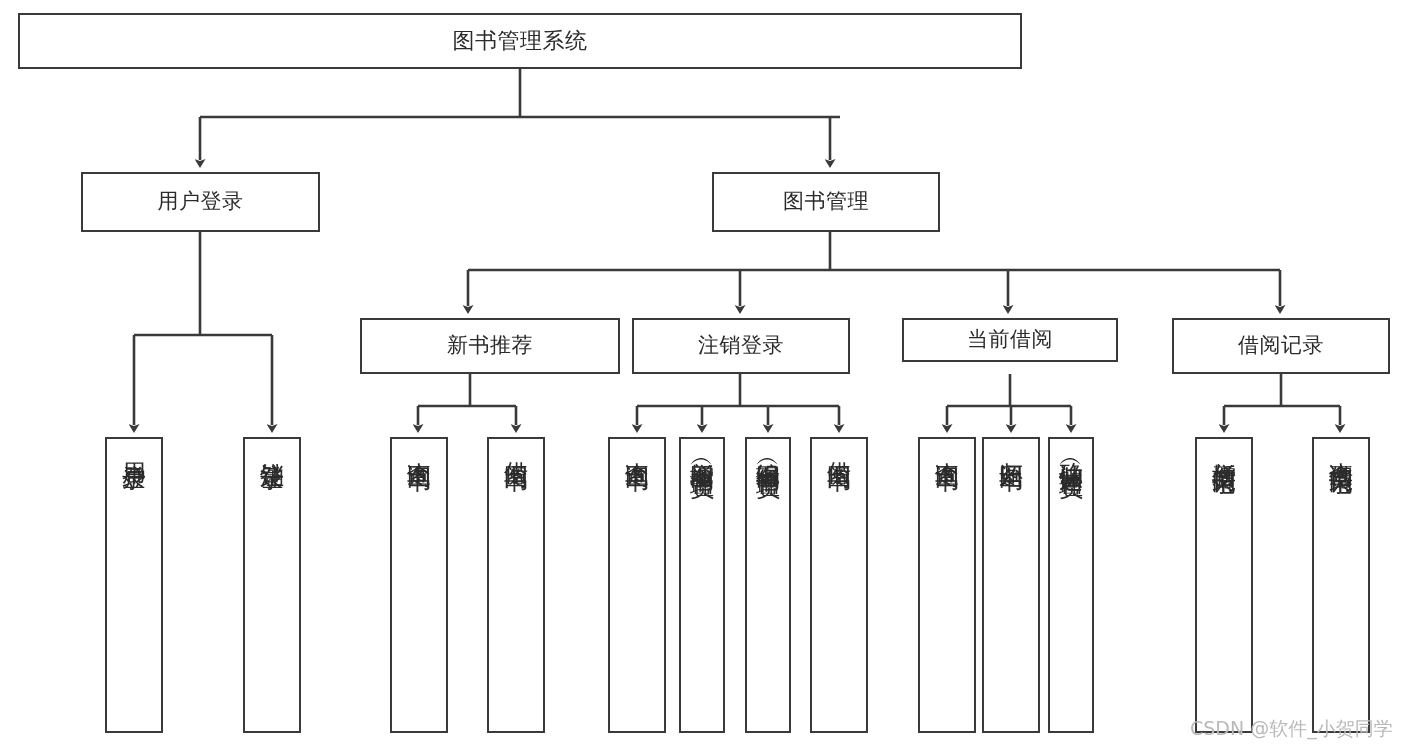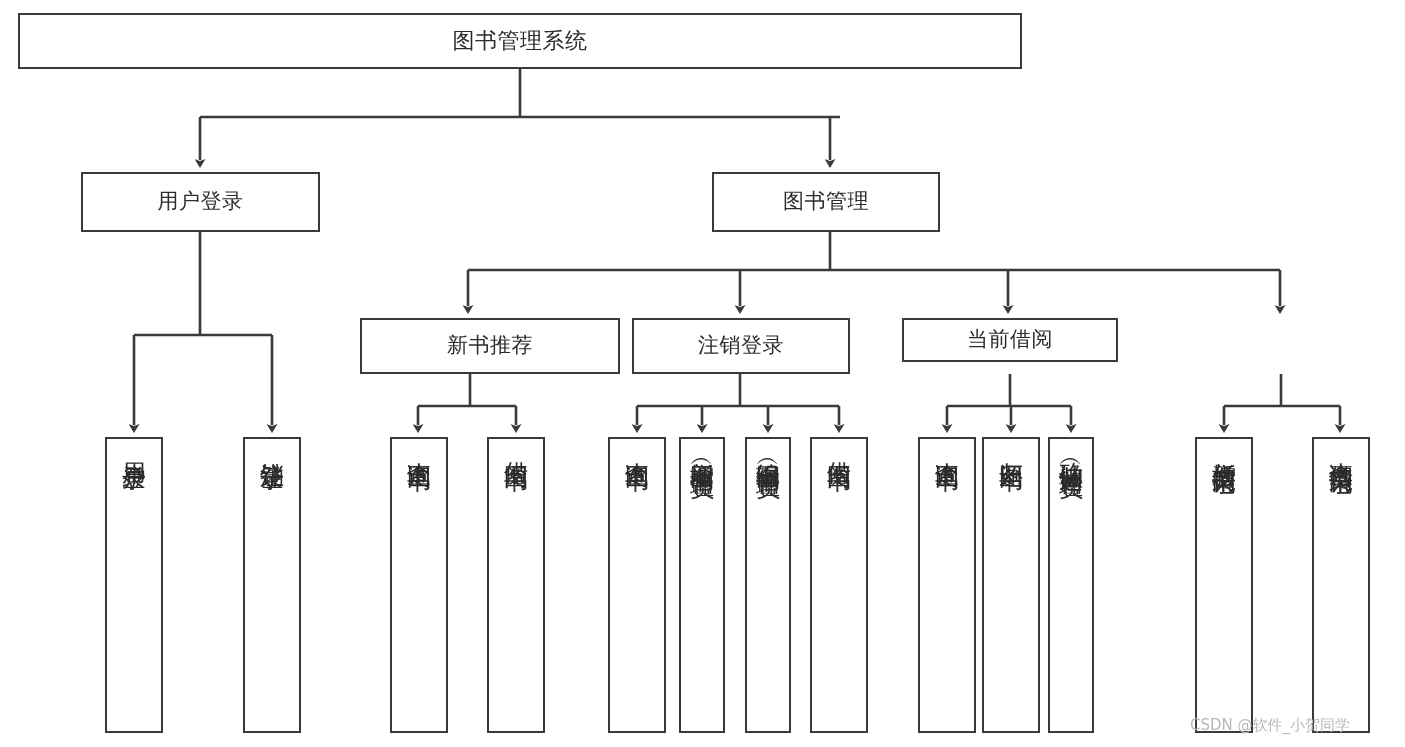--- a/index.html
+++ b/index.html
@@ -64,21 +64,21 @@
     font-size: 24px;
     line-height: 1.0;
     letter-spacing: 2px;
     white-space: nowrap;
   }
   .node.vert.tall .label {
     font-size: 24px;
   }
   .watermark {
     position: absolute;
-    font-size: 15px;
+    font-size: 19px;
     color: #b9b9b9;
     white-space: nowrap;
     z-index: 5;
     font-family: "DejaVu Sans", "Liberation Sans", sans-serif;
   }
 </style>
 </head>
 <body>
 
 <div id="canvas">
@@ -146,20 +146,23 @@
 
   <div class="node horiz" style="left:360px; top:318px; width:260px; height:56px;">
     <span class="label">新书推荐</span>
   </div>
   <div class="node horiz" style="left:632px; top:318px; width:218px; height:56px;">
     <span class="label">注销登录</span>
   </div>
   <div class="node horiz" style="left:902px; top:318px; width:216px; height:44px;">
     <span class="label">当前借阅</span>
   </div>
+  <div class="node horiz" style="left:1172px; top:318px; width:218px; height:56px;">
+    <span class="label">借阅记录</span>
+  </div>
 
   <div class="node vert" style="left:105px; top:437px; width:58px; height:296px;">
     <span class="label">用户登录</span>
   </div>
   <div class="node vert" style="left:243px; top:437px; width:58px; height:296px;">
     <span class="label">注销登录</span>
   </div>
 
   <div class="node vert" style="left:390px; top:437px; width:58px; height:296px;">
     <span class="label">查询图书</span>

